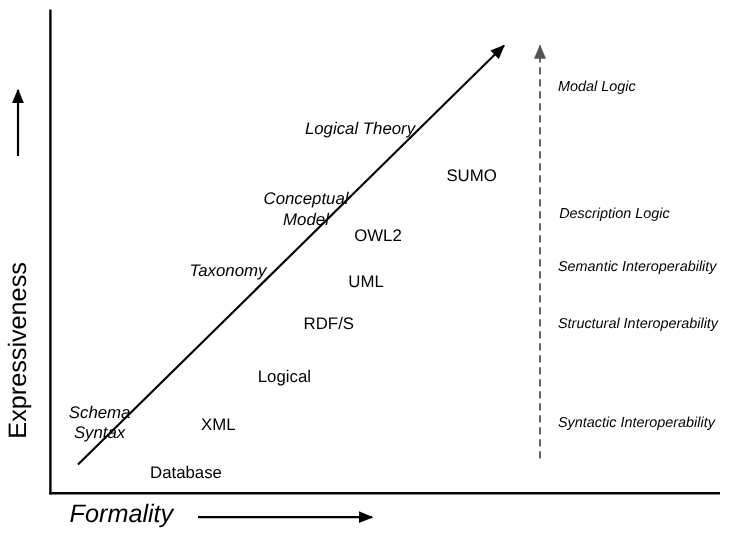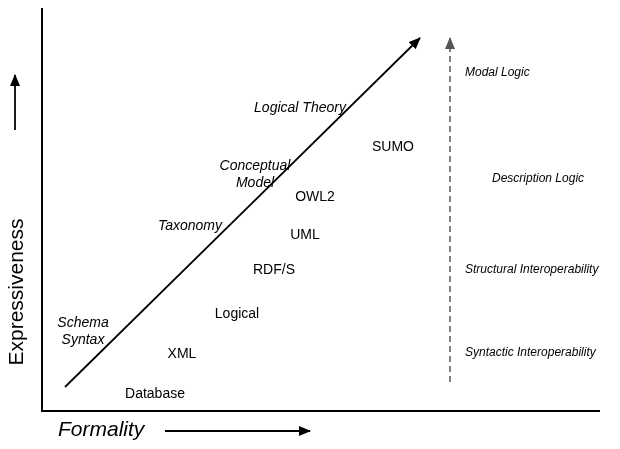--- a/index.html
+++ b/index.html
@@ -84,33 +84,34 @@
     <line x1="450" y1="382" x2="450" y2="38" stroke="#555555" stroke-width="1.5" stroke-dasharray="6 4" marker-end="url(#arrow-gray)"></line>
 
     <line x1="15" y1="130" x2="15" y2="75" stroke="#000000" stroke-width="1.8" marker-end="url(#arrow-black)"></line>
 
     <line x1="165" y1="431" x2="310" y2="431" stroke="#000000" stroke-width="1.8" marker-end="url(#arrow-black)"></line>
   </svg>
 
   <div class="y-axis-label">Expressiveness</div>
   <div class="x-axis-label">Formality</div>
 
-  <div class="label level-label" style="left:83px; top:296px;">Schema
+  <div class="label level-label" style="left:83px; top:317px;">Schema
 Syntax</div>
   <div class="label level-label" style="left:190px; top:190px;">Taxonomy</div>
   <div class="label level-label" style="left:255px; top:139px;">Conceptual
 Model</div>
   <div class="label level-label" style="left:300px; top:72px;">Logical Theory</div>
 
   <div class="label tech-label" style="left:155px; top:358px;">Database</div>
   <div class="label tech-label" style="left:182px; top:318px;">XML</div>
   <div class="label tech-label" style="left:237px; top:278px;">Logical</div>
   <div class="label tech-label" style="left:274px; top:234px;text-align:right;">RDF/S</div>
   <div class="label tech-label" style="left:305px; top:199px;">UML</div>
   <div class="label tech-label" style="left:315px; top:161px;">OWL2</div>
   <div class="label tech-label" style="left:393px; top:111px;">SUMO</div>
 
   <div class="scale-label" style="left:465px; top:72px;">Modal Logic</div>
-  <div class="scale-label" style="left:492px; top:178px;">Description Logic</div>
+  <div class="scale-label" style="left:466px; top:178px;">Description Logic</div>
+  <div class="scale-label" style="left:465px; top:222px;">Semantic Interoperability</div>
   <div class="scale-label" style="left:465px; top:269px;">Structural Interoperability</div>
   <div class="scale-label" style="left:465px; top:352px;">Syntactic Interoperability</div>
 
 </div>
 
 </body></html>

